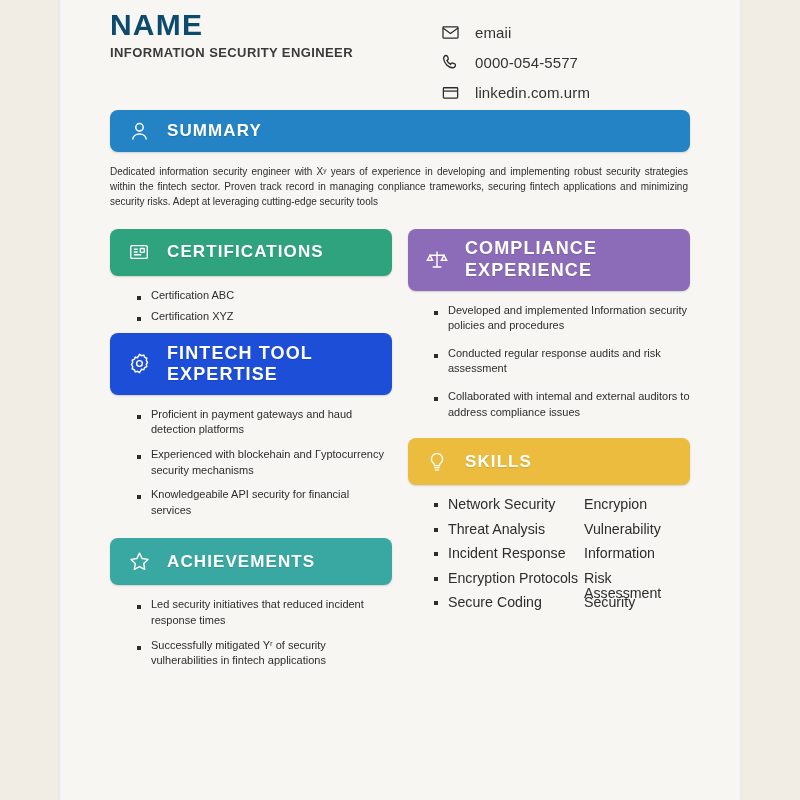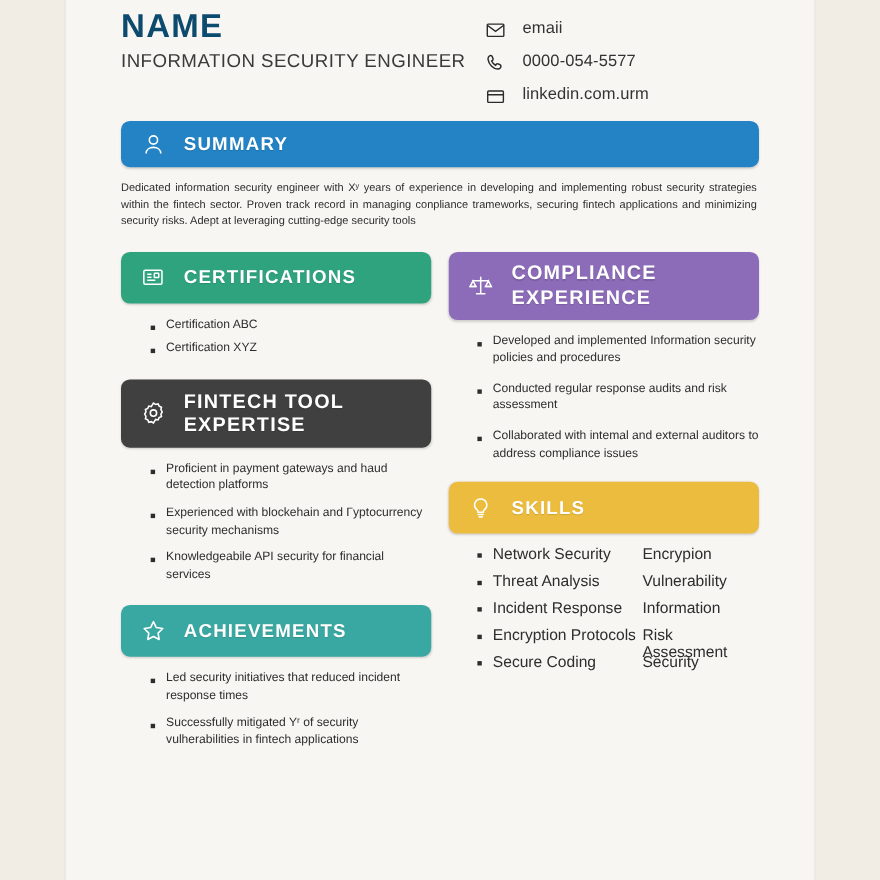--- a/index.html
+++ b/index.html
@@ -59,32 +59,34 @@
   }
   .header-left { width: 330px; }
   .name {
     font-size: 30px;
     font-weight: bold;
     letter-spacing: 1.2px;
     color: #0c4a6e;
     line-height: 1.12;
   }
   .role {
-    font-size: 17px;
+    font-size: 13px;
     letter-spacing: .4px;
     color: #3a3a3a;
     margin-top: 4px;
     line-height: 1.15;
+    font-weight: bold;
   }
   .header-right {
     padding-top: 9px;
     flex: 1;
   }
   .contact-row {
     display: flex;
+    align-items: center;
     height: 30px;
     gap: 15px;
   }
   .contact-ico {
     width: 20px;
     height: 20px;
     flex: none;
     display: flex;
     align-items: center;
     justify-content: center;
@@ -270,21 +272,21 @@
             <rect x="13.4" y="8.2" width="4.4" height="4.2" rx=".6"></rect>
           </svg>
         </span>
         <span class="bar-title">CERTIFICATIONS</span>
       </div>
       <ul class="blist tight">
         <li>Certification ABC</li>
         <li>Certification XYZ</li>
       </ul>
 
-      <div class="bar bar-tall" style="background:#404040; margin-top:20px">
+      <div class="bar bar-tall" style="background:#1d4ed8; margin-top:8px">
         <span class="bar-ico">
           <svg width="23" height="23" viewBox="0 0 24 24" fill="none" stroke="currentColor" stroke-width="1.5">
             <path d="M12 2.6l2.1 1.2 2.3-.5 1 2.2 2.2 1-.5 2.3 1.2 2.1-1.2 2.1.5 2.3-2.2 1-1 2.2-2.3-.5L12 21.4l-2.1-1.2-2.3.5-1-2.2-2.2-1 .5-2.3L3.7 13l1.2-2.1-.5-2.3 2.2-1 1-2.2 2.3.5z"></path>
             <circle cx="12" cy="12" r="3"></circle>
           </svg>
         </span>
         <span class="bar-title bar-wide-title">FINTECH TOOL EXPERTISE</span>
       </div>
       <ul class="blist">
         <li>Proficient in payment gateways and haud detection platforms</li>

